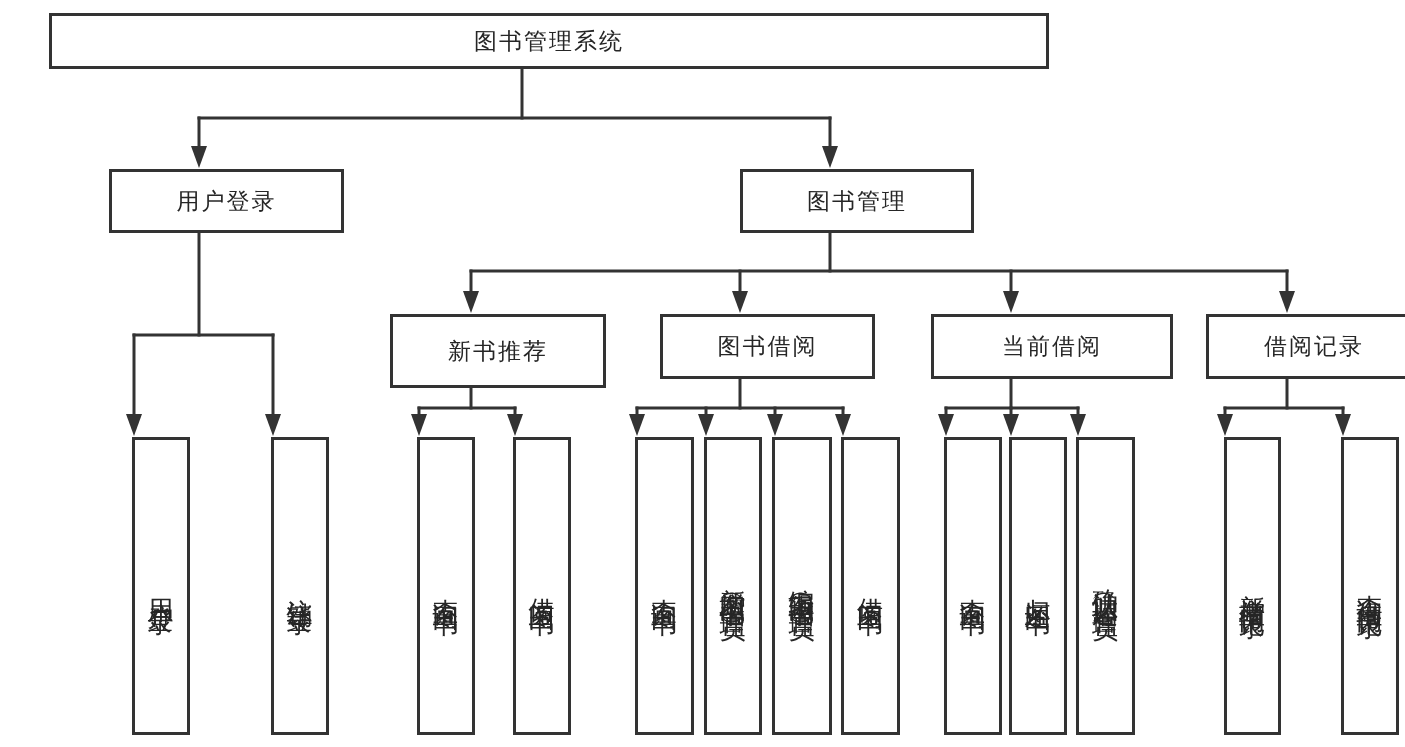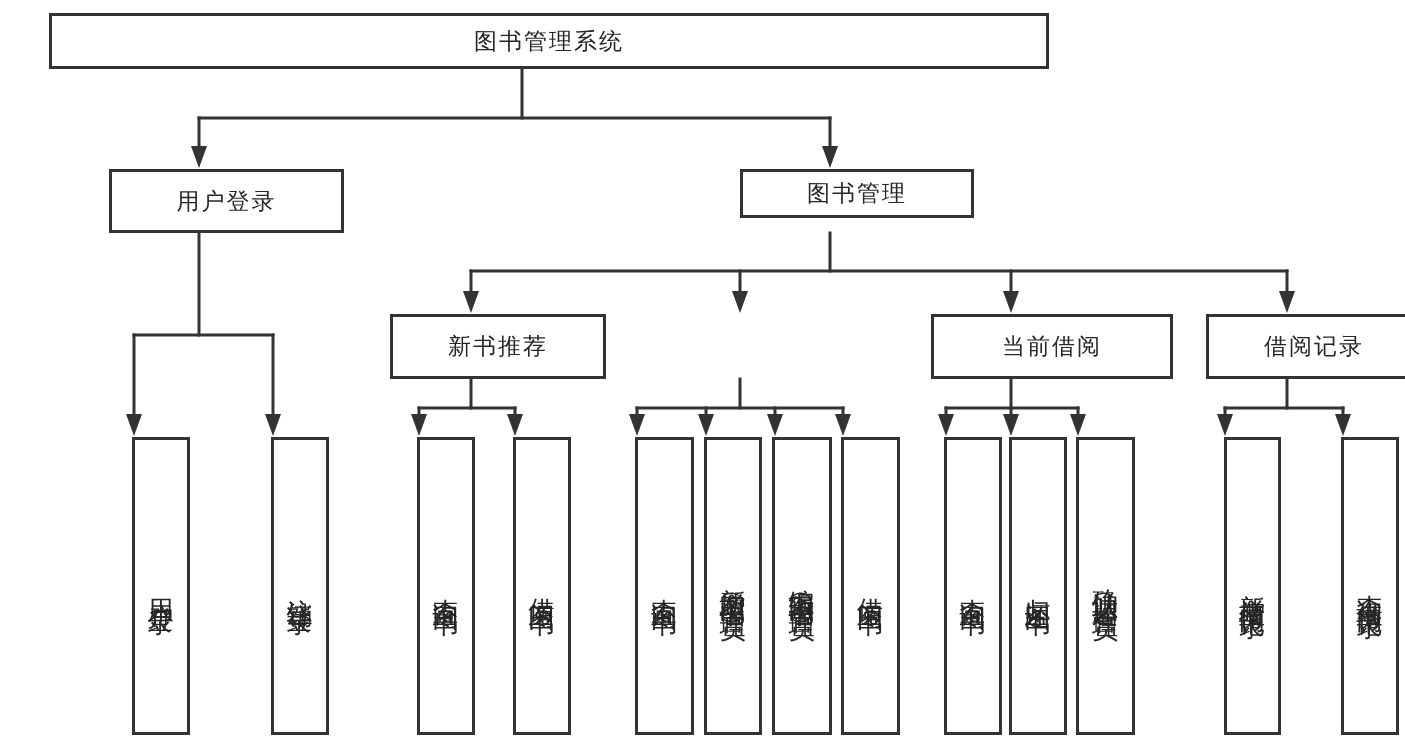--- a/index.html
+++ b/index.html
@@ -111,26 +111,29 @@
       <polygon points="1335,414 1351,414 1343,436" fill="#333333"></polygon>
     </svg>
 
   <div class="node h-node" style="left:22px;top:13px;width:1000px;height:56px;">
     <span>图书管理系统</span>
   </div>
 
   <div class="node h-node" style="left:82px;top:169px;width:235px;height:64px;">
     <span>用户登录</span>
   </div>
-  <div class="node h-node" style="left:713px;top:169px;width:234px;height:49px;">
+  <div class="node h-node" style="left:713px;top:169px;width:234px;height:64px;">
     <span>图书管理</span>
   </div>
 
-  <div class="node h-node" style="left:363px;top:314px;width:216px;height:65px;">
+  <div class="node h-node" style="left:363px;top:314px;width:216px;height:74px;">
     <span>新书推荐</span>
+  </div>
+  <div class="node h-node" style="left:633px;top:314px;width:215px;height:65px;">
+    <span>图书借阅</span>
   </div>
   <div class="node h-node" style="left:904px;top:314px;width:242px;height:65px;">
     <span>当前借阅</span>
   </div>
   <div class="node h-node" style="left:1179px;top:314px;width:216px;height:65px;">
     <span>借阅记录</span>
   </div>
 
   <div class="node v-node" style="left:105px;top:437px;width:58px;height:298px;">
     <span class="v-text">用户登录</span>

